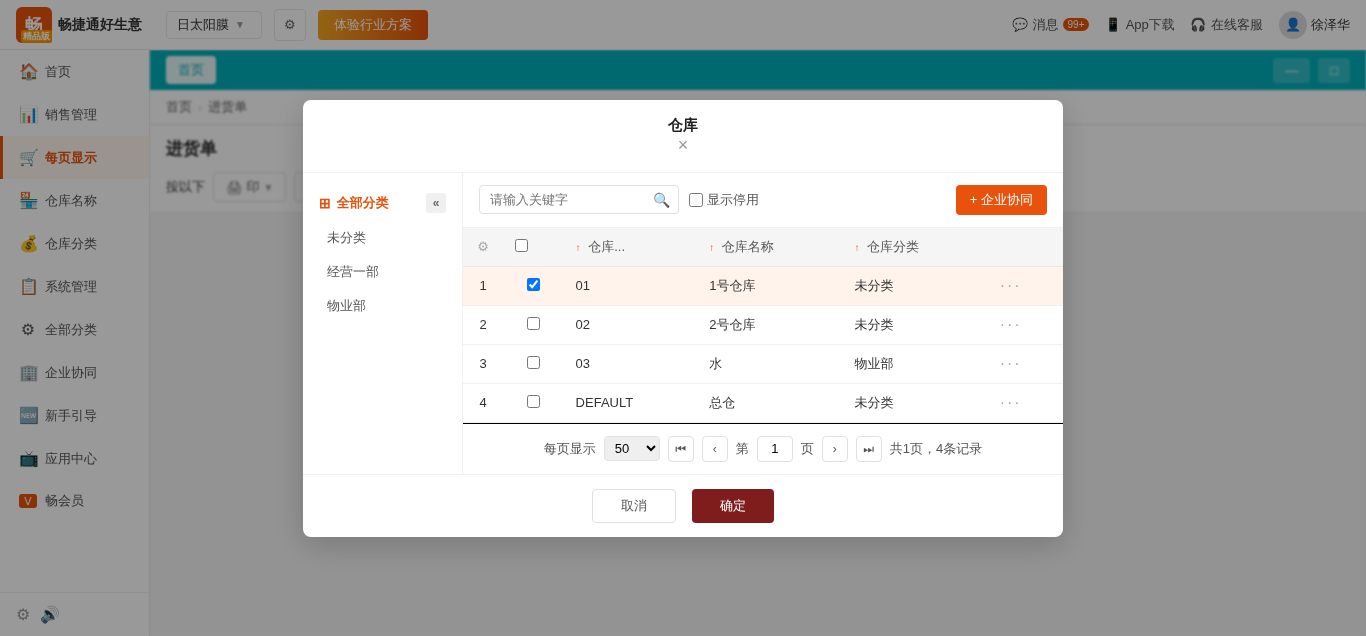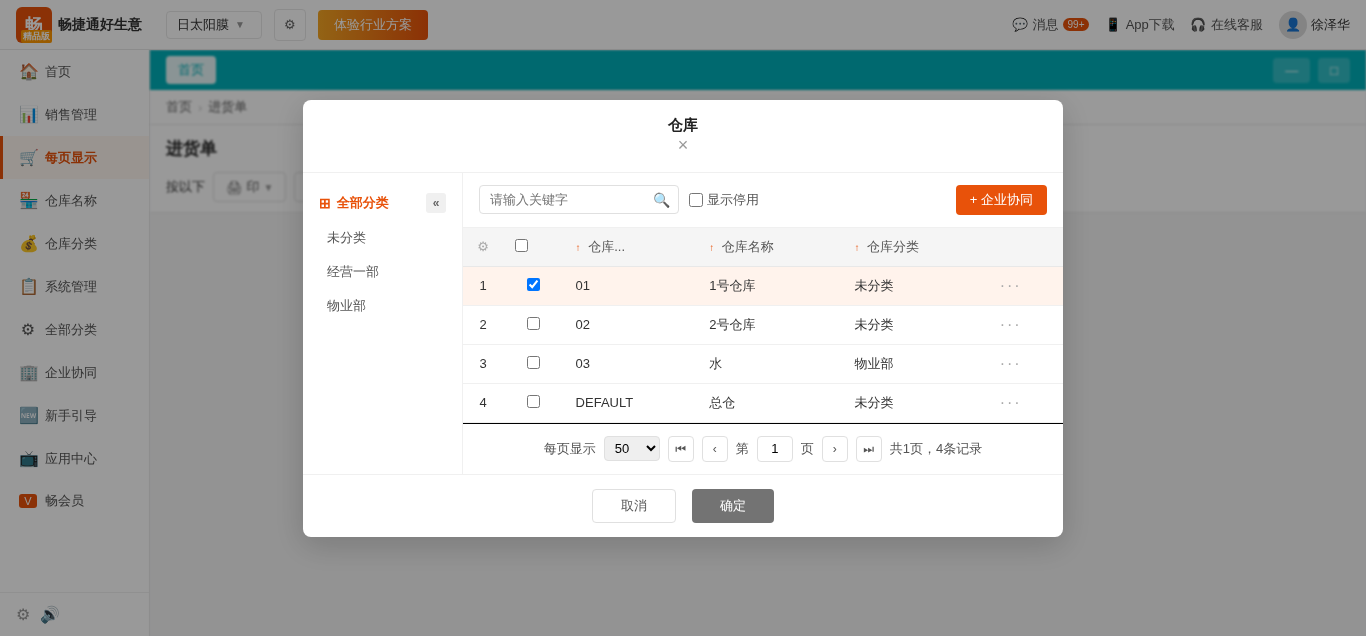--- a/index.html
+++ b/index.html
@@ -293,21 +293,21 @@
       display: flex; justify-content: center; gap: 16px;
       padding: 14px 20px;
       border-top: 1px solid #f0f0f0;
     }
     .btn-cancel {
       border: 1px solid #e0e0e0; background: #fff;
       border-radius: 4px; padding: 7px 28px;
       cursor: pointer; font-size: 13px; color: #555;
     }
     .btn-confirm {
-      border: none; background: #737373;
+      border: none; background: #7f1d1d;
       border-radius: 4px; padding: 7px 28px;
       cursor: pointer; font-size: 13px; color: #fff;
     }
 
     
     .bg-page { filter: blur(1px); pointer-events: none; }
 
     
     .sub-header {
       background: #00b0b9;

